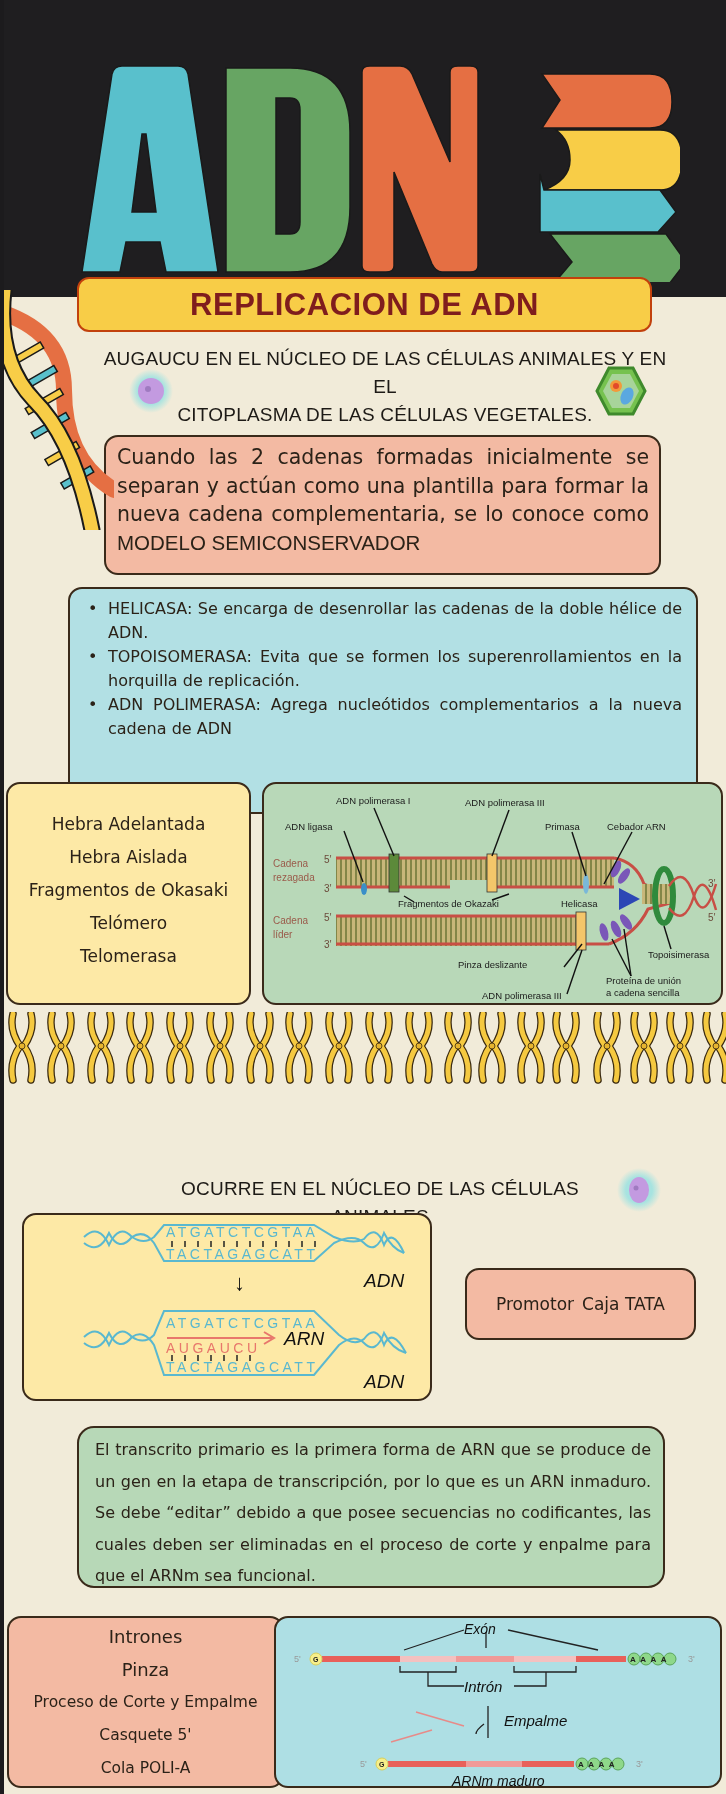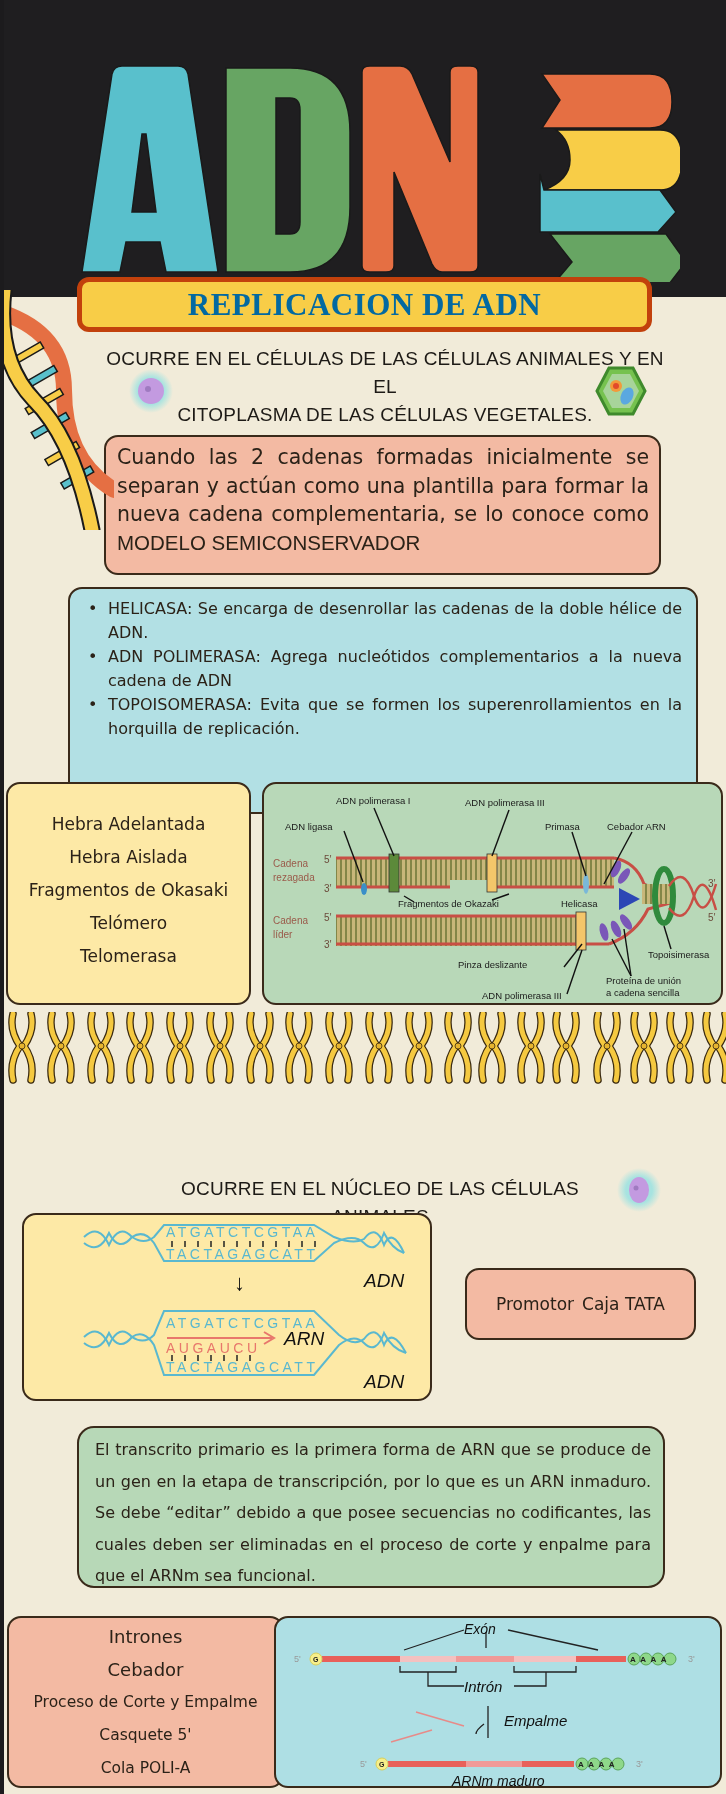--- a/index.html
+++ b/index.html
@@ -6,23 +6,23 @@
   html, body { width: 726px; height: 1794px; overflow: hidden; background: #1c1b1d; }
   body { font-family: "DejaVu Sans", sans-serif; color: #2b2218; position: relative; }
   .page { position: absolute; left: 0; top: 0; width: 726px; height: 1794px; }
   .dark-left { position: absolute; left: 0; top: 0; width: 4px; height: 1794px; background: #1c1b1d; z-index: 5; }
   .cream { position: absolute; left: 4px; top: 297px; width: 722px; height: 1497px; background: #f1ebd9; }
   .header { position: absolute; left: 4px; top: 0; width: 722px; height: 297px; background: #1f1e20; }
 
   .logo { position: absolute; left: 60px; top: 62px; width: 620px; height: 220px; }
 
   .title-box {
-    position: absolute; border: 5px solid #c2410c; border-radius: 12px; background: #f8cd47;
+    position: absolute; border: 2px solid #c2410c; border-radius: 12px; background: #f8cd47;
     display: flex; align-items: center; justify-content: center;
-    font-family: Liberation Serif, serif; font-weight: bold; color: #0369a1;
+    font-family: Liberation Sans, sans-serif; font-weight: bold; color: #7f1d1d;
   }
   .t1 { left: 77px; top: 277px; width: 575px; height: 55px; font-size: 31px; letter-spacing: 0.5px; }
   .t2 { left: 89px; top: 1100px; width: 575px; height: 58px; font-size: 33px; letter-spacing: 0.5px; }
 
   .sub { position: absolute; font-family: "Liberation Sans Narrow", "Liberation Sans", sans-serif; font-size: 19px; color: #1d1a16; text-align: center; letter-spacing: 0.2px; }
   .sub1 { left: 100px; top: 345px; width: 570px; line-height: 28px; }
   .sub2 { left: 150px; top: 1175px; width: 460px; line-height: 28px; }
 
   .box { position: absolute; border: 2px solid #3a2a1a; border-radius: 14px; }
   .pink { background: #f3baa3; }
@@ -90,21 +90,21 @@
       <rect x="40" y="160" width="36" height="7" fill="#f8cd47" transform="rotate(-30 58 163)"></rect>
       <rect x="56" y="184" width="34" height="7" fill="#59c0cc" transform="rotate(-30 73 187)"></rect>
     </g>
     <path d="M0 0 Q-8 70 30 110 Q70 150 88 240" fill="none" stroke="#1a1a1a" stroke-width="17" stroke-linecap="round"></path>
     <path d="M0 0 Q-8 70 30 110 Q70 150 88 240" fill="none" stroke="#f8cd47" stroke-width="13" stroke-linecap="round"></path>
   </svg>
 
   <div class="title-box t1">REPLICACION DE ADN</div>
 
   <div class="sub sub1">
-    <div>OCURRE EN EL CÉLULAS DE LAS CÉLULAS ANIMALES Y EN EL</div>
+    <div>AUGAUCU EN EL NÚCLEO DE LAS CÉLULAS ANIMALES Y EN EL</div>
     <div>CITOPLASMA DE LAS CÉLULAS VEGETALES.</div>
   </div>
   <svg class="icon" style="left:128px;top:368px;width:46px;height:46px" viewBox="0 0 46 46">
     <defs>
         <radialGradient id="ac1" cx="50%" cy="50%" r="50%">
           <stop offset="60%" stop-color="#a7e3e0"></stop>
           <stop offset="100%" stop-color="#a7e3e0" stop-opacity="0"></stop>
         </radialGradient>
       </defs>
     <circle cx="23" cy="23" r="22" fill="url(#ac1)"></circle>
@@ -120,22 +120,22 @@
   </svg>
 
   <div class="box pink semi">
     <span>Cuando las 2 cadenas formadas inicialmente se separan y actúan como una plantilla para formar la nueva cadena complementaria, se lo conoce como</span>
     <span class="caps">MODELO SEMICONSERVADOR</span>
   </div>
 
   <div class="box cyan enz">
     <ul>
       <li><span>HELICASA</span>: <span>Se encarga de desenrollar las cadenas de la doble hélice de ADN.</span></li>
+      <li><span>TOPOISOMERASA</span>: <span>Evita que se formen los superenrollamientos en la horquilla de replicación.</span></li>
       <li><span>ADN POLIMERASA</span>: <span>Agrega nucleótidos complementarios a la nueva cadena de ADN</span></li>
-      <li><span>TOPOISOMERASA</span>: <span>Evita que se formen los superenrollamientos en la horquilla de replicación.</span></li>
     </ul>
   </div>
 
   <div class="box yellow terms1">
     <div>Hebra Adelantada</div>
     <div>Hebra Aislada</div>
     <div>Fragmentos de Okasaki</div>
     <div>Telómero</div>
     <div>Telomerasa</div>
   </div>
@@ -325,21 +325,21 @@
 
   <div class="box pink promo">
     <div>Promotor</div>
     <div>Caja TATA</div>
   </div>
 
   <div class="box green transcrito">El transcrito primario es la primera forma de ARN que se produce de un gen en la etapa de transcripción, por lo que es un ARN inmaduro. Se debe “editar” debido a que posee secuencias no codificantes, las cuales deben ser eliminadas en el proceso de corte y enpalme para que el ARNm sea funcional.</div>
 
   <div class="box pink terms2">
     <div class="big">Intrones</div>
-    <div class="big">Cebador</div>
+    <div class="big">Pinza</div>
     <div class="small">Proceso de Corte y Empalme</div>
     <div class="small">Casquete 5'</div>
     <div class="small">Cola POLI-A</div>
   </div>
 
   <div class="box diag2">
     <svg width="448" height="172" viewBox="0 0 448 172">
 
       <rect x="46" y="38" width="78" height="6" fill="#e8605a"></rect>
       <rect x="124" y="38" width="56" height="6" fill="#f4c1c0"></rect>

